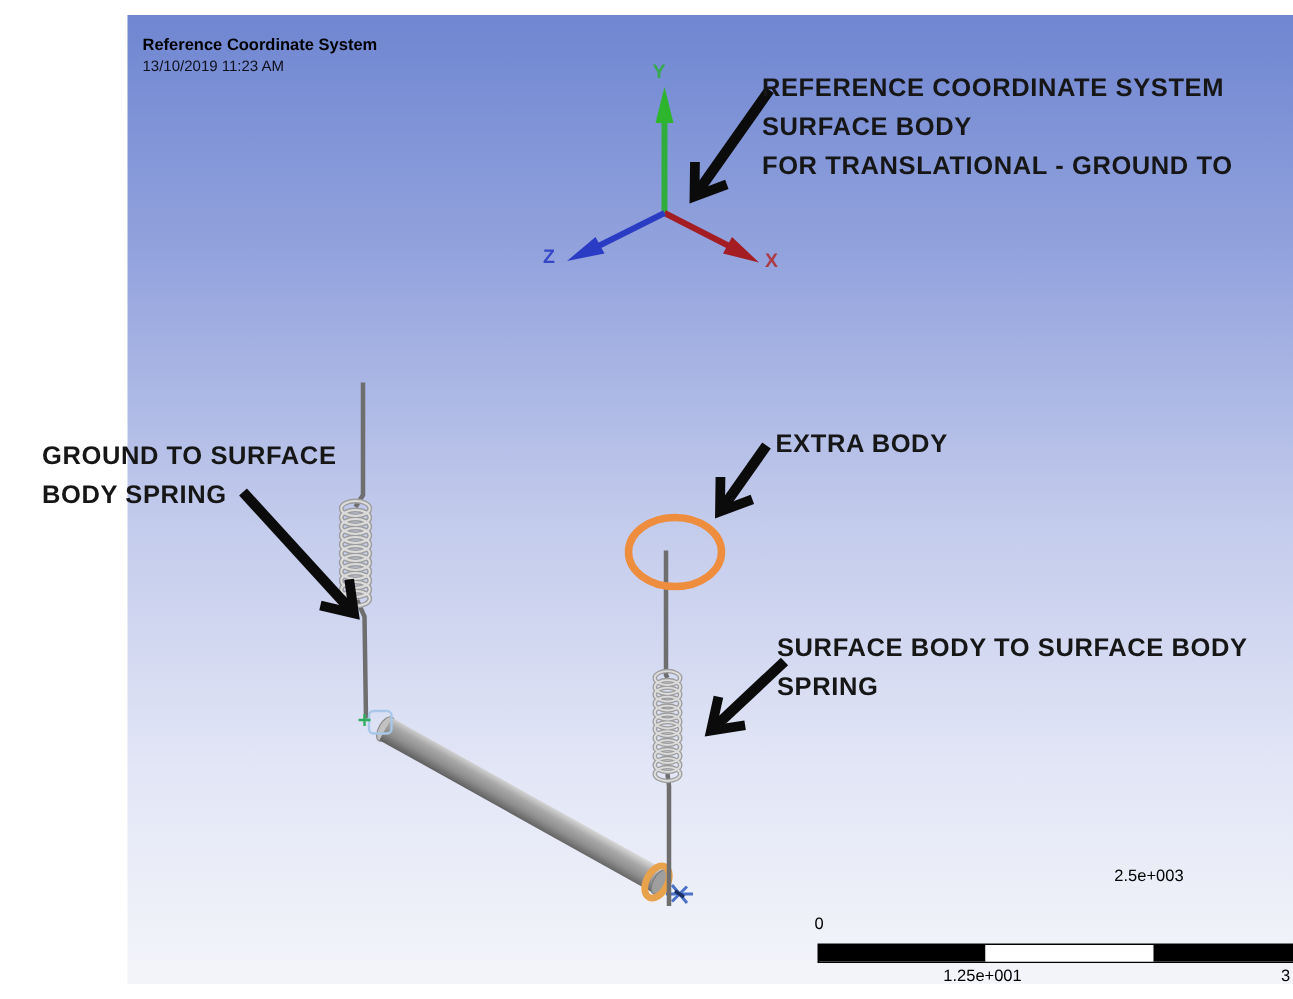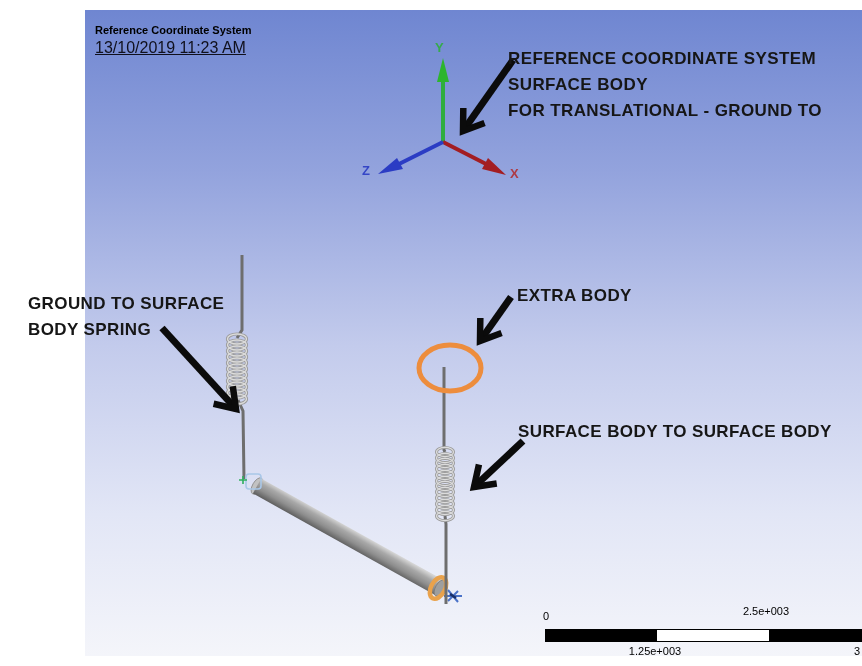--- a/index.html
+++ b/index.html
@@ -3,34 +3,34 @@
 <meta charset="utf-8">
 <style>
   html,body{margin:0;padding:0;}
   body{font-family:"Liberation Sans",sans-serif;background:#ffffff;}
   .page{position:relative;width:862px;height:666px;background:#ffffff;overflow:hidden;}
   .viewport{
     position:absolute;left:85px;top:10px;width:777px;height:646px;
     background:linear-gradient(180deg,#6f86d1 0%,#93a3dd 25%,#c3cbec 52%,#e2e6f6 78%,#f4f5fa 100%);
   }
   .vp-title{position:absolute;left:95px;top:24px;font-size:11px;font-weight:bold;color:#000;}
-  .vp-date{position:absolute;left:95px;top:39px;font-size:16px;color:#10101c;text-decoration:underline;}
+  .vp-date{position:absolute;left:95px;top:39px;font-size:10px;color:#10101c;}
   .scene{position:absolute;left:0;top:0;width:862px;height:666px;pointer-events:none;}
   .ann{position:absolute;font-size:17px;font-weight:bold;color:#161616;line-height:26px;letter-spacing:.4px;white-space:nowrap;}
   #ann-ref{left:508px;top:46px;}
   #ann-ground{left:28px;top:291px;}
   #ann-extra{left:517px;top:283px;}
   #ann-surface{left:518px;top:419px;}
   .axis-label{position:absolute;font-size:13px;font-weight:bold;opacity:.9;}
   #axis-y{left:435px;top:40px;color:#2fae3e;}
   #axis-x{left:510px;top:166px;color:#b03036;}
   #axis-z{left:362px;top:163px;color:#2b3cc4;}
   .scale-label{position:absolute;font-size:11px;color:#000;white-space:nowrap;}
   #sl-zero{left:543px;top:610px;}
-  #sl-max{left:716px;top:605px;width:100px;text-align:center;}
+  #sl-max{left:716px;top:578px;width:100px;text-align:center;}
   #sl-mid{left:605px;top:645px;width:100px;text-align:center;}
   #sl-clip{left:854px;top:645px;}
   .scale-bar{position:absolute;left:545px;top:629px;width:316px;height:11px;border:1px solid #000;background:#fff;display:flex;}
   .scale-bar .seg{height:100%;}
   .seg1{width:111px;background:#000;}
   .seg2{width:112px;background:#fff;}
   .seg3{flex:1;background:#000;}
 </style>
 </head>
 <body>
@@ -169,25 +169,26 @@
     <div>SURFACE BODY</div>
     <div>FOR TRANSLATIONAL - GROUND TO</div>
   </div>
   <div class="ann" id="ann-ground">
     <div>GROUND TO SURFACE</div>
     <div>BODY SPRING</div>
   </div>
   <div class="ann" id="ann-extra">EXTRA BODY</div>
   <div class="ann" id="ann-surface">
     <div>SURFACE BODY TO SURFACE BODY</div>
+    <div>SPRING</div>
   </div>
 
   <div class="scale-label" id="sl-zero">0</div>
   <div class="scale-label" id="sl-max">2.5e+003</div>
   <div class="scale-bar">
     <div class="seg seg1"></div>
     <div class="seg seg2"></div>
     <div class="seg seg3"></div>
   </div>
-  <div class="scale-label" id="sl-mid">1.25e+003</div>
+  <div class="scale-label" id="sl-mid">1.25e+001</div>
   <div class="scale-label" id="sl-clip">3</div>
 
 </div>
 
 </body></html>

